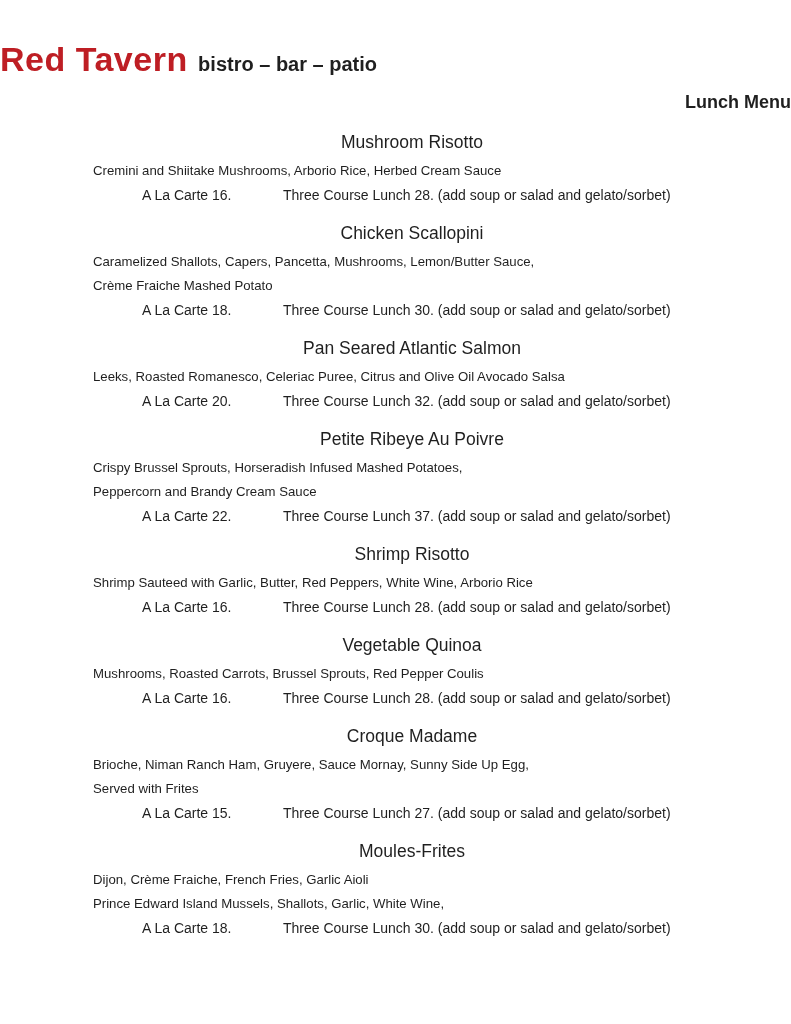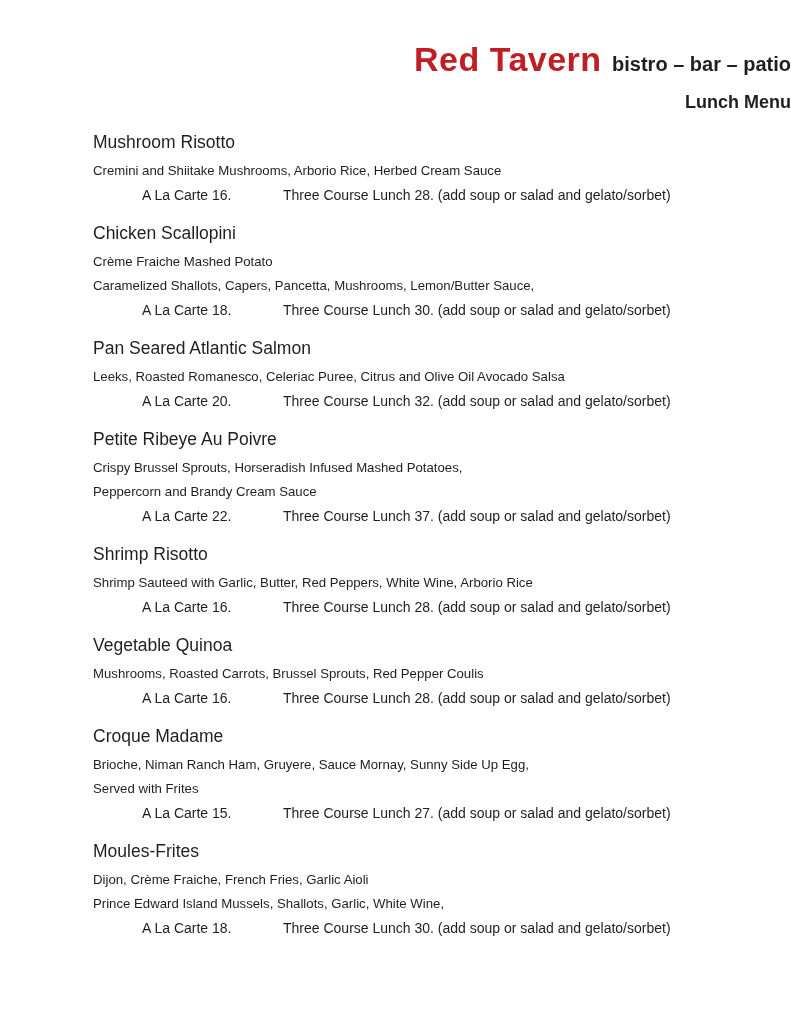--- a/index.html
+++ b/index.html
@@ -7,21 +7,21 @@
   html, body { margin: 0; padding: 0; }
   body {
     width: 791px;
     height: 1024px;
     background: #ffffff;
     color: var(--ink);
     font-family: "Liberation Sans", "DejaVu Sans", sans-serif;
     overflow: hidden;
   }
   .page { width: 791px; height: 1024px; padding-top: 42px; }
-  .header { text-align: right; line-height: 1; }
+  .header { text-align: left; line-height: 1; }
   .restaurant-name {
     font-size: 34px;
     font-weight: bold;
     color: var(--brand);
     letter-spacing: 0.5px;
   }
   .tagline {
     font-size: 20px;
     font-weight: bold;
     color: var(--ink);
@@ -36,20 +36,21 @@
   .menu {
     margin-top: 19px;
     padding-left: 93px;
     padding-right: 60px;
   }
   .item { margin-bottom: 19px; }
   .item-name {
     font-size: 17.5px;
     font-weight: normal;
     margin-bottom: 6px;
+    text-align: center;
   }
   .item-desc {
     font-size: 13.2px;
     line-height: 24px;
   }
   .price-row {
     margin-left: 49px;
     margin-top: 4px;
     font-size: 14px;
     line-height: 17px;
@@ -77,22 +78,22 @@
         </div>
     <div class="price-row">
       <span class="a-la-carte">A La Carte 16.</span>
       <span class="three-course">Three Course Lunch 28. (add soup or salad and gelato/sorbet)</span>
     </div>
   </div>
 
   <div class="item">
     <div class="item-name">Chicken Scallopini</div>
     <div class="item-desc">
+          <div>Caramelized Shallots, Capers, Pancetta, Mushrooms, Lemon/Butter Sauce,</div>
           <div>Crème Fraiche Mashed Potato</div>
-          <div>Caramelized Shallots, Capers, Pancetta, Mushrooms, Lemon/Butter Sauce,</div>
         </div>
     <div class="price-row">
       <span class="a-la-carte">A La Carte 18.</span>
       <span class="three-course">Three Course Lunch 30. (add soup or salad and gelato/sorbet)</span>
     </div>
   </div>
 
   <div class="item">
     <div class="item-name">Pan Seared Atlantic Salmon</div>
     <div class="item-desc">

